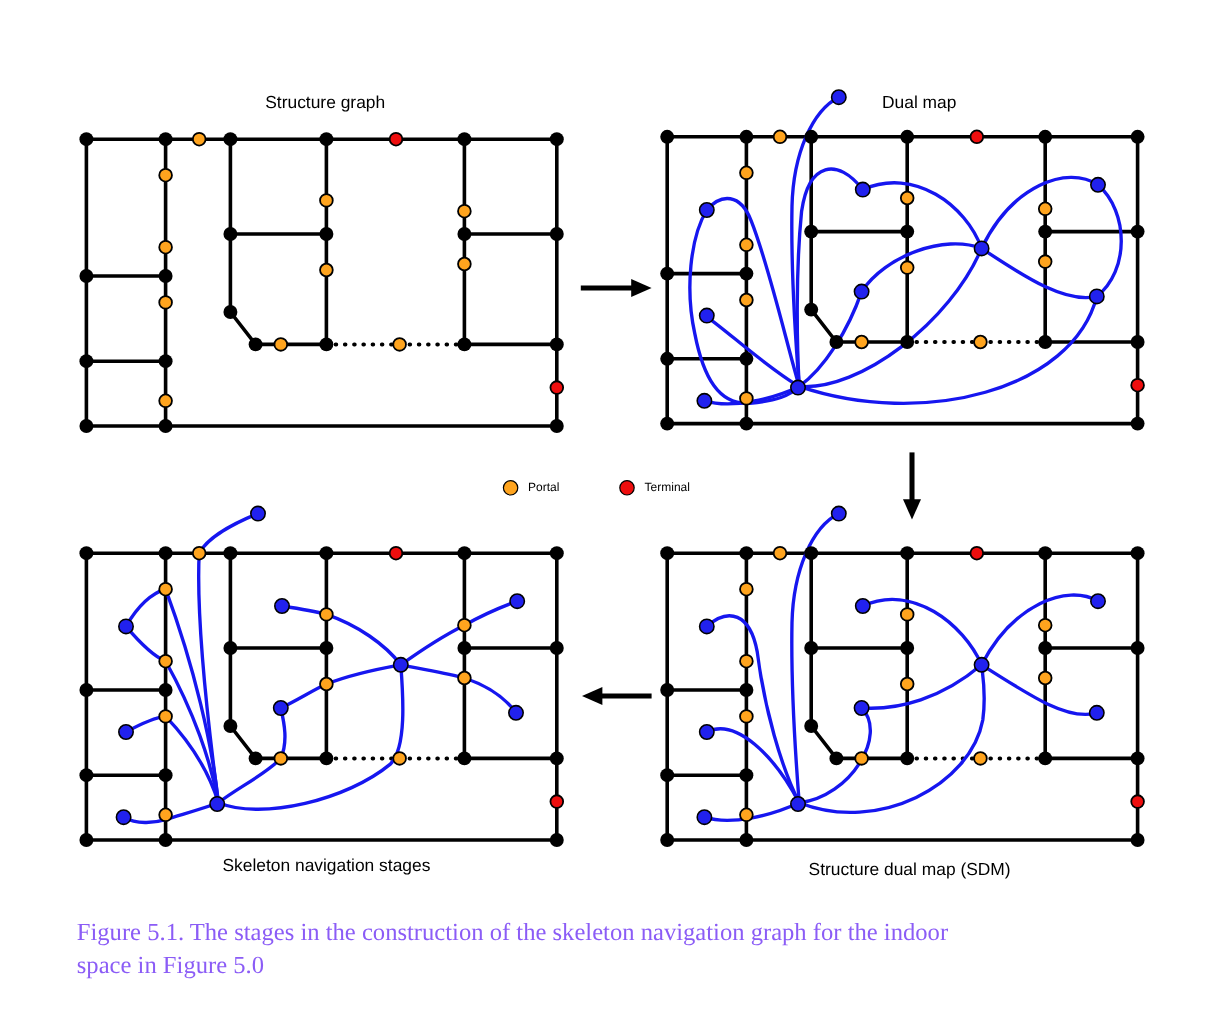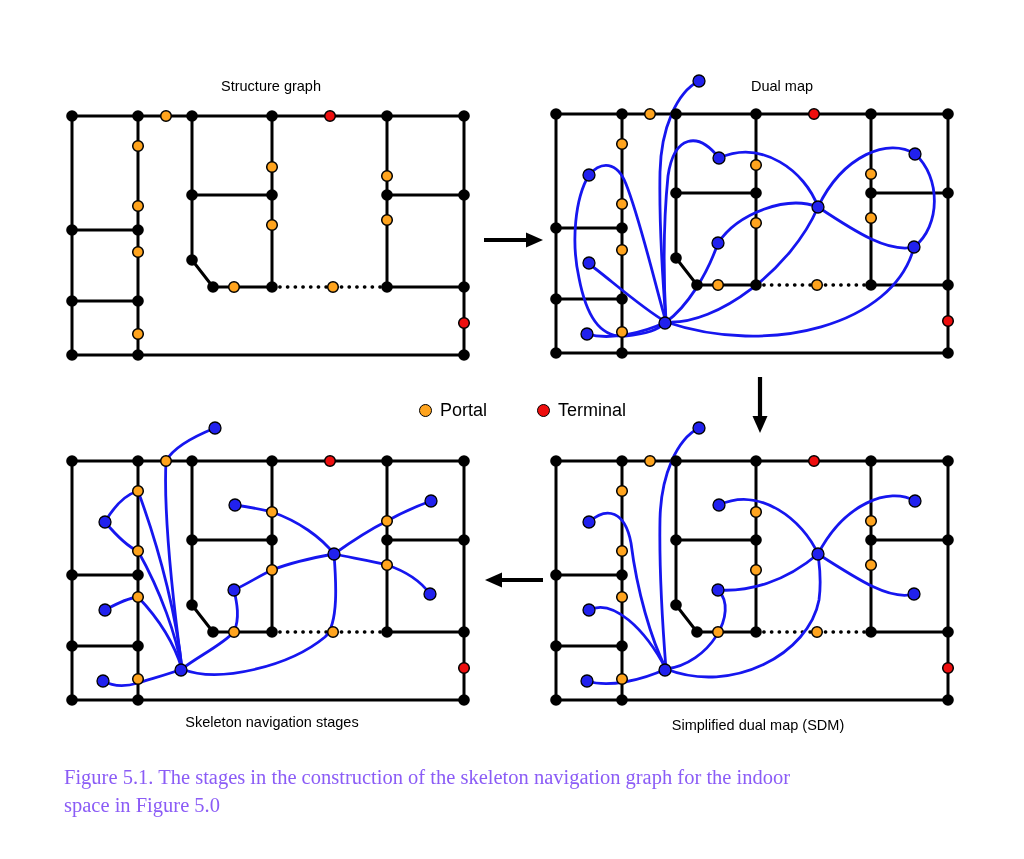--- a/index.html
+++ b/index.html
@@ -4,21 +4,21 @@
 <style>
   html,body{margin:0;padding:0;background:#ffffff;}
   .page{position:relative;width:1024px;height:859px;background:#fff;overflow:hidden;
         font-family:"Liberation Sans", sans-serif;}
   #fig-svg{position:absolute;left:0;top:0;}
   .panel-title{position:absolute;transform:translate(-50%,-50%);font-size:14.5px;color:#000;
         white-space:nowrap;font-family:"Liberation Sans", sans-serif;}
   .legend{position:absolute;left:419px;top:400px;display:flex;gap:50px;align-items:center;}
   .legend-item{display:flex;align-items:center;gap:8px;}
   .legend-dot{width:11px;height:11px;border-radius:50%;border:1.6px solid #000;display:inline-block;}
-  .legend-label{font-size:18px;color:#000;}
+  .legend-label{font-size:10px;color:#000;}
   .caption{position:absolute;left:64px;top:763px;width:906px;color:#8b5cf6;
         font-family:"Liberation Serif", serif;font-size:20.5px;line-height:28px;}
   .cap-line{display:block;}
 </style>
 </head>
 <body>
 
 <div class="page">
 
   <svg id="fig-svg" width="1024" height="859" viewBox="0 0 1024 859">
@@ -301,23 +301,23 @@
       </g>
       <line x1="484" y1="240" x2="528" y2="240" stroke="#000000" stroke-width="4.2"></line>
       <polygon points="543,240 526,247.5 526,232.5" fill="#000000"></polygon>
       <line x1="760" y1="377" x2="760" y2="418" stroke="#000000" stroke-width="4.2"></line>
       <polygon points="760,433 752.5,416 767.5,416" fill="#000000"></polygon>
       <line x1="543" y1="580" x2="500" y2="580" stroke="#000000" stroke-width="4.2"></line>
       <polygon points="485,580 502,572.5 502,587.5" fill="#000000"></polygon>
     </svg>
 
   <div class="panel-title" style="left:271px;top:86px">Structure graph</div>
-  <div class="panel-title" style="left:782px;top:86px">Dual map</div>
+  <div class="panel-title" style="left:766px;top:86px">Dual map</div>
   <div class="panel-title" style="left:272px;top:722px">Skeleton navigation stages</div>
-  <div class="panel-title" style="left:758px;top:725px">Simplified dual map (SDM)</div>
+  <div class="panel-title" style="left:758px;top:725px">Structure dual map (SDM)</div>
 
   <div class="legend">
     <div class="legend-item">
       <span class="legend-dot" id="portal-dot" style="background: rgb(255, 164, 30);"></span>
       <span class="legend-label">Portal</span>
     </div>
     <div class="legend-item">
       <span class="legend-dot" id="terminal-dot" style="background: rgb(238, 14, 14);"></span>
       <span class="legend-label">Terminal</span>
     </div>

